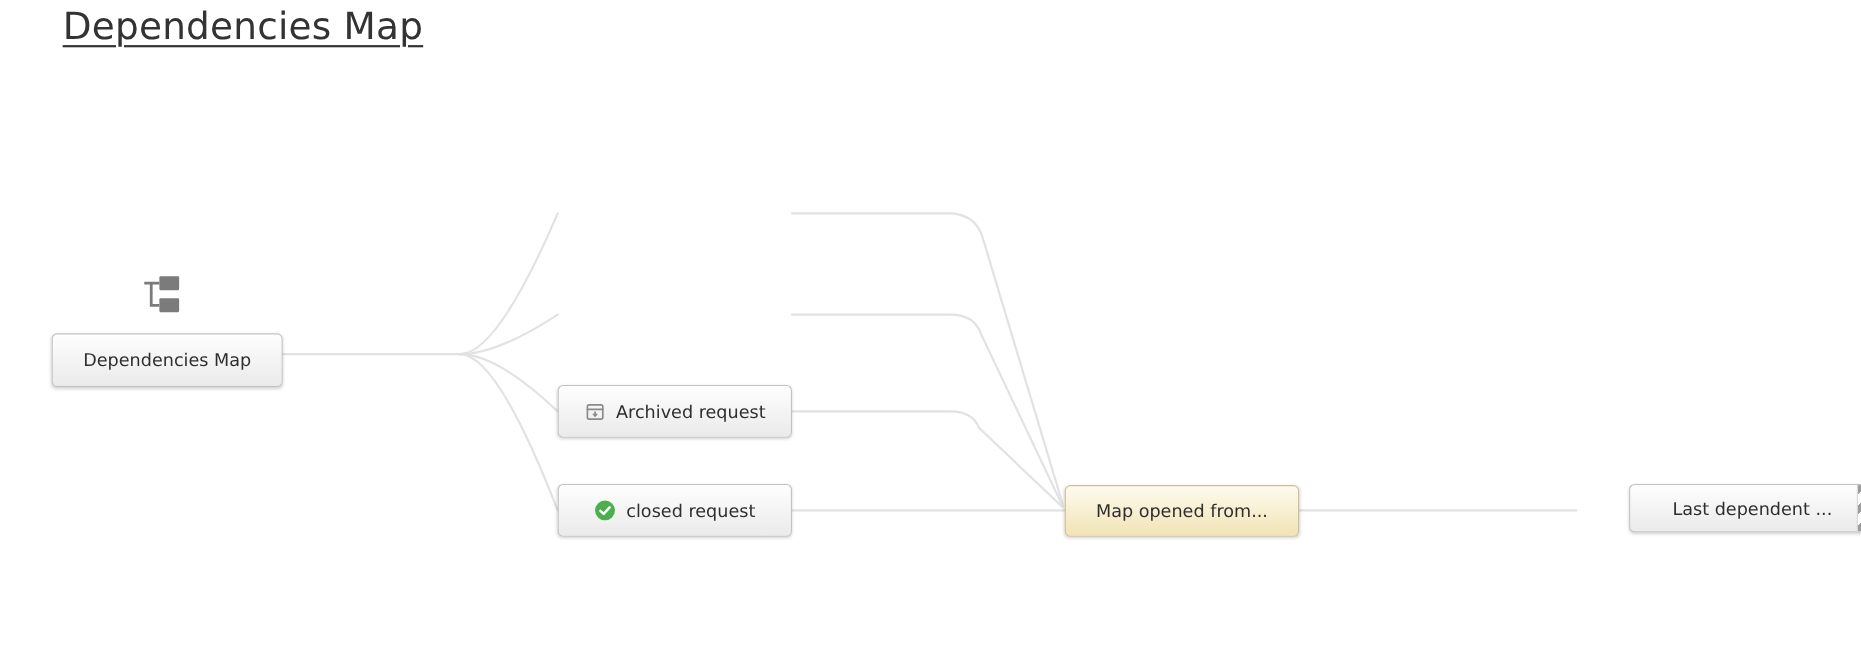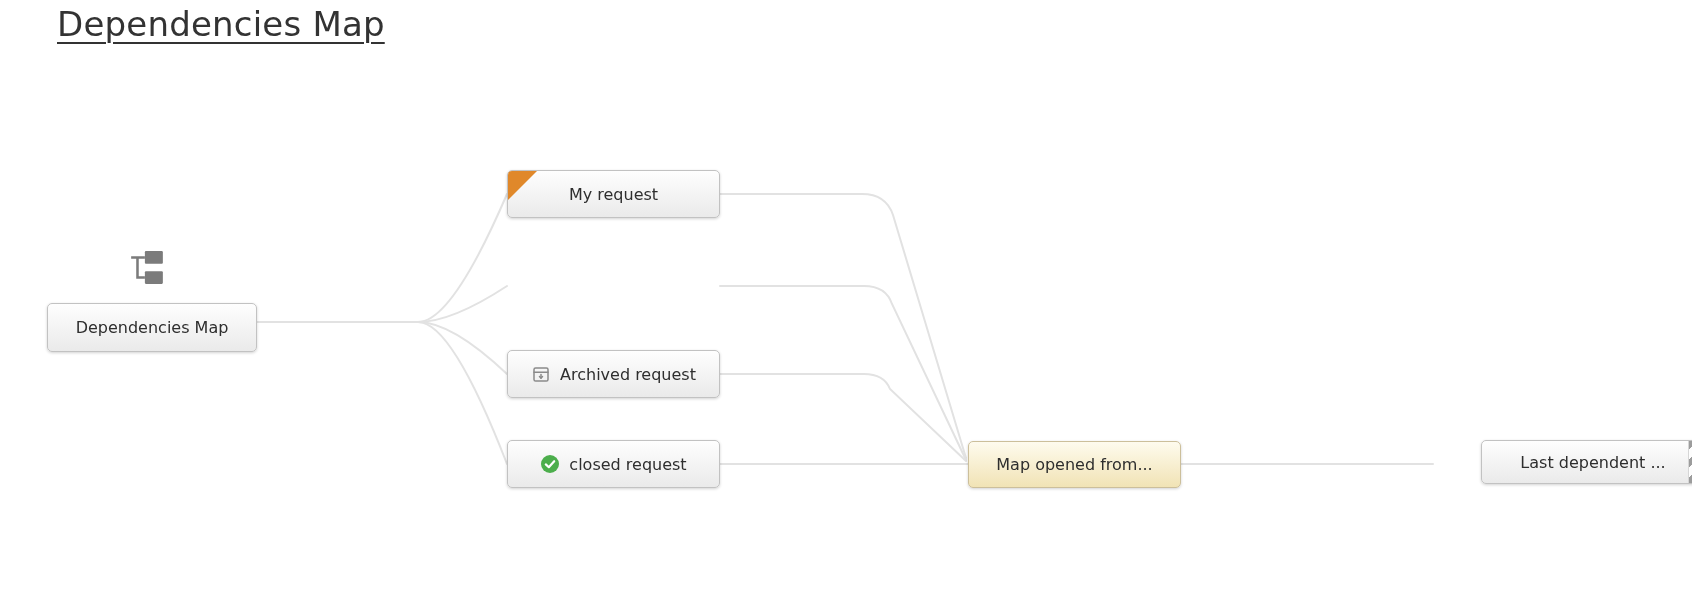--- a/index.html
+++ b/index.html
@@ -68,24 +68,20 @@
   <svg class="hier-icon" width="42" height="37" viewBox="0 0 34 35">
     <path d="M2,8 H15 M8,8 V27 H15" fill="none" stroke="#7b7b7b" stroke-width="2.4"></path>
     <rect x="15" y="2" width="17" height="12" rx="1" fill="#7b7b7b"></rect>
     <rect x="15" y="21" width="17" height="12" rx="1" fill="#7b7b7b"></rect>
   </svg>
 
   <div class="node node-root">
     <span>Dependencies Map</span>
   </div>
 
-  <div class="node node-my">
-    <span class="corner-triangle"></span>
-    <span>My request</span>
-  </div>
 
 
   <div class="node node-archived">
     <span class="node-icon">
       <svg width="20" height="20" viewBox="0 0 20 20">
         <g fill="none" stroke="#8a8a8a" stroke-width="1.5" stroke-linecap="round" stroke-linejoin="round">
           <rect x="3" y="4" width="14" height="13" rx="1.6"></rect>
           <path d="M3,8.2 H17"></path>
           <path d="M10,10.6 V14"></path>
           <path d="M8.5,12.6 L10,14.2 L11.5,12.6"></path>

